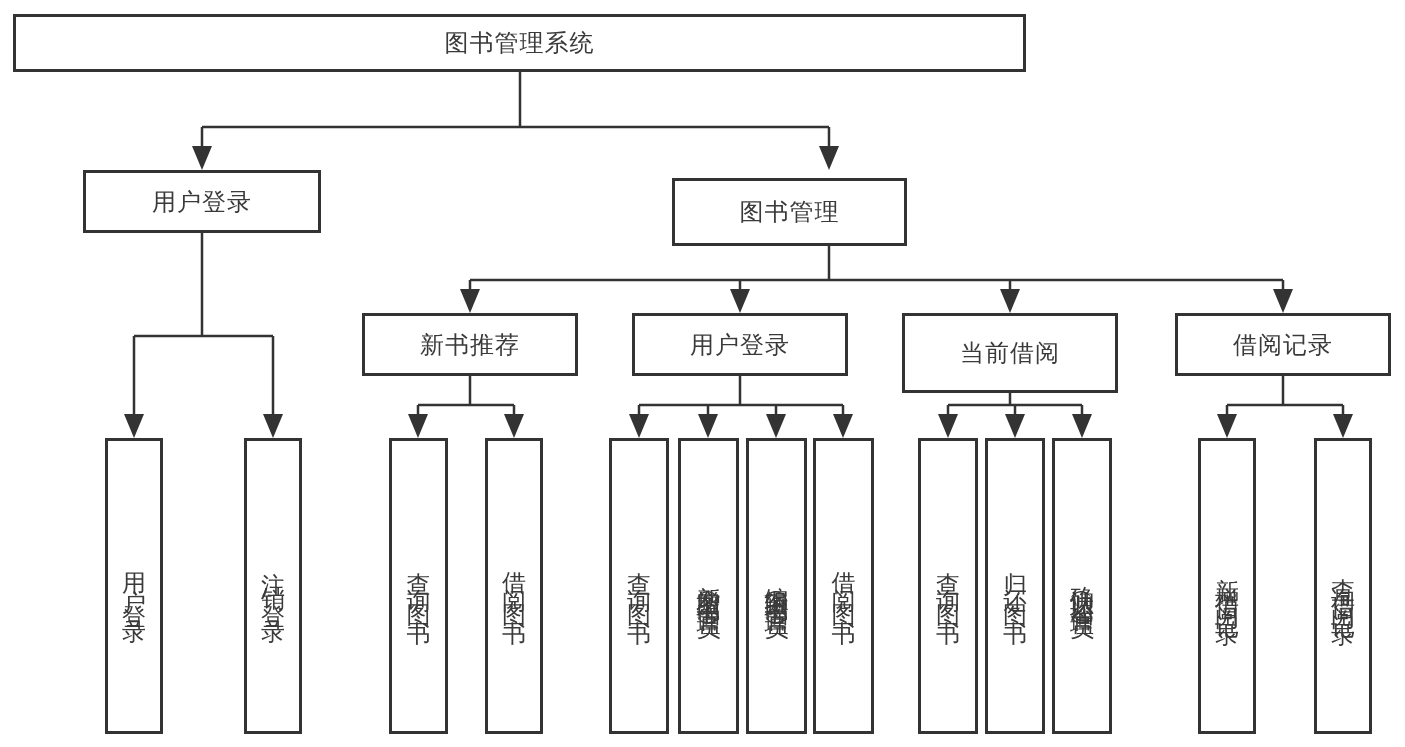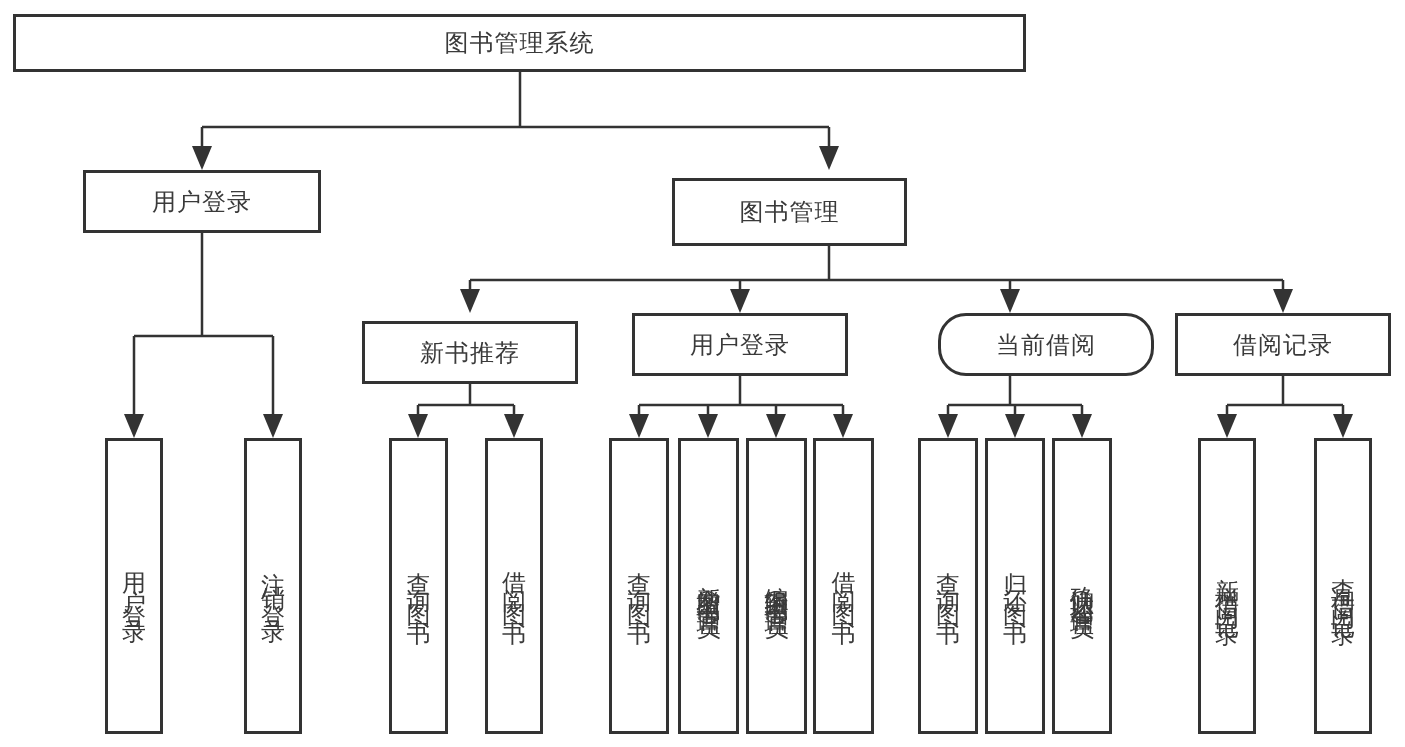--- a/index.html
+++ b/index.html
@@ -87,23 +87,23 @@
     <path d="M1283 376 V405 M1227 405 H1343 M1227 405 V418 M1343 405 V418"></path>
     <polygon points="1217,414 1237,414 1227,438"></polygon>
     <polygon points="1333,414 1353,414 1343,438"></polygon>
   </svg>
 
   <div class="box hbox" style="left:13px; top:14px; width:1013px; height:58px;">图书管理系统</div>
 
   <div class="box hbox" style="left:83px; top:170px; width:238px; height:63px;">用户登录</div>
   <div class="box hbox" style="left:672px; top:170px; width:235px; height:68px;margin-top:8px;">图书管理</div>
 
-  <div class="box hbox" style="left:362px; top:313px; width:216px; height:63px;margin-top:8px;">新书推荐</div>
+  <div class="box hbox" style="left:362px; top:313px; width:216px; height:63px;">新书推荐</div>
   <div class="box hbox" style="left:632px; top:313px; width:216px; height:63px;">用户登录</div>
-  <div class="box hbox" style="left:938px; top:313px; width:216px; height:63px;border-radius:28px;">当前借阅</div>
+  <div class="box hbox" style="left:902px; top:313px; width:216px; height:80px;">当前借阅</div>
   <div class="box hbox" style="left:1175px; top:313px; width:216px; height:63px;">借阅记录</div>
 
   <div class="box leaf" style="left:105px; width:58px;">
     <span class="vtext" style="letter-spacing: 0.68em;">用户登录</span>
   </div>
   <div class="box leaf" style="left:244px; width:58px;">
     <span class="vtext" style="letter-spacing: 0.68em;">注销登录</span>
   </div>
 
   <div class="box leaf" style="left:389px; width:59px;">

